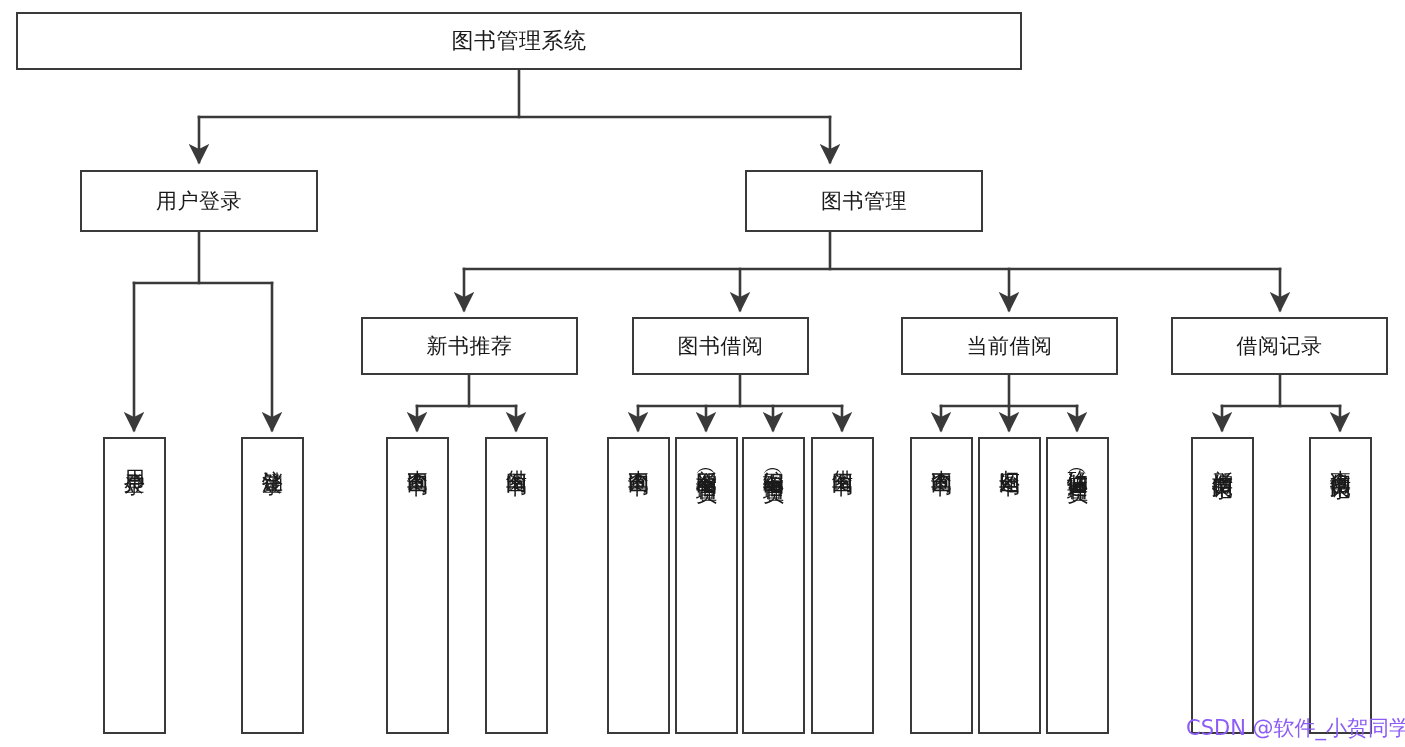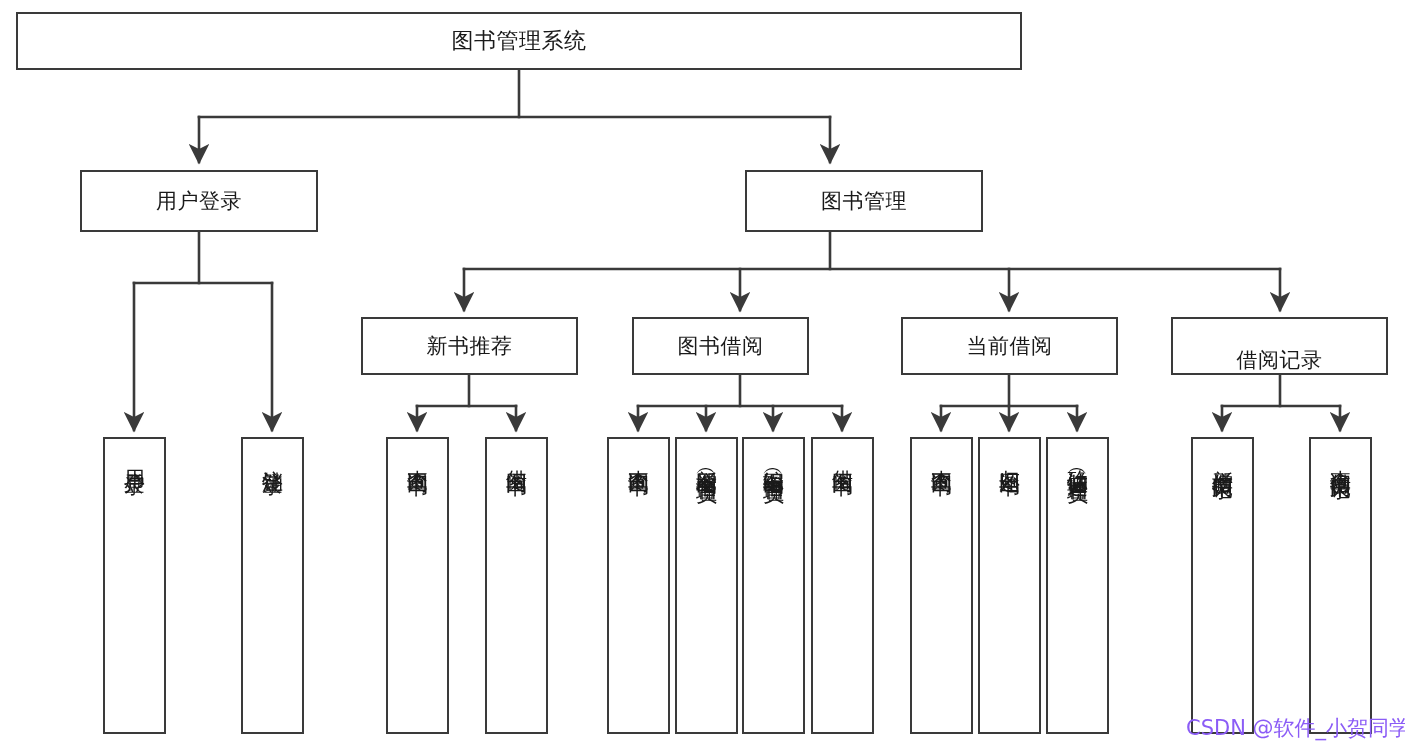--- a/index.html
+++ b/index.html
@@ -141,21 +141,21 @@
 
   <div class="node horiz" style="left:361px; top:317px; width:217px; height:58px;">
     <span class="label">新书推荐</span>
   </div>
   <div class="node horiz" style="left:632px; top:317px; width:177px; height:58px;">
     <span class="label">图书借阅</span>
   </div>
   <div class="node horiz" style="left:901px; top:317px; width:217px; height:58px;align-items:center;">
     <span class="label">当前借阅</span>
   </div>
-  <div class="node horiz" style="left:1171px; top:317px; width:217px; height:58px;align-items:flex-end;">
+  <div class="node horiz" style="left:1171px; top:317px; width:217px; height:58px;">
     <span class="label">借阅记录</span>
   </div>
 
   <div class="node vert" style="left:103px; top:437px; width:63px; height:297px;">
     <span class="label">用户登录</span>
   </div>
   <div class="node vert" style="left:241px; top:437px; width:63px; height:297px;">
     <span class="label">注销登录</span>
   </div>
 

